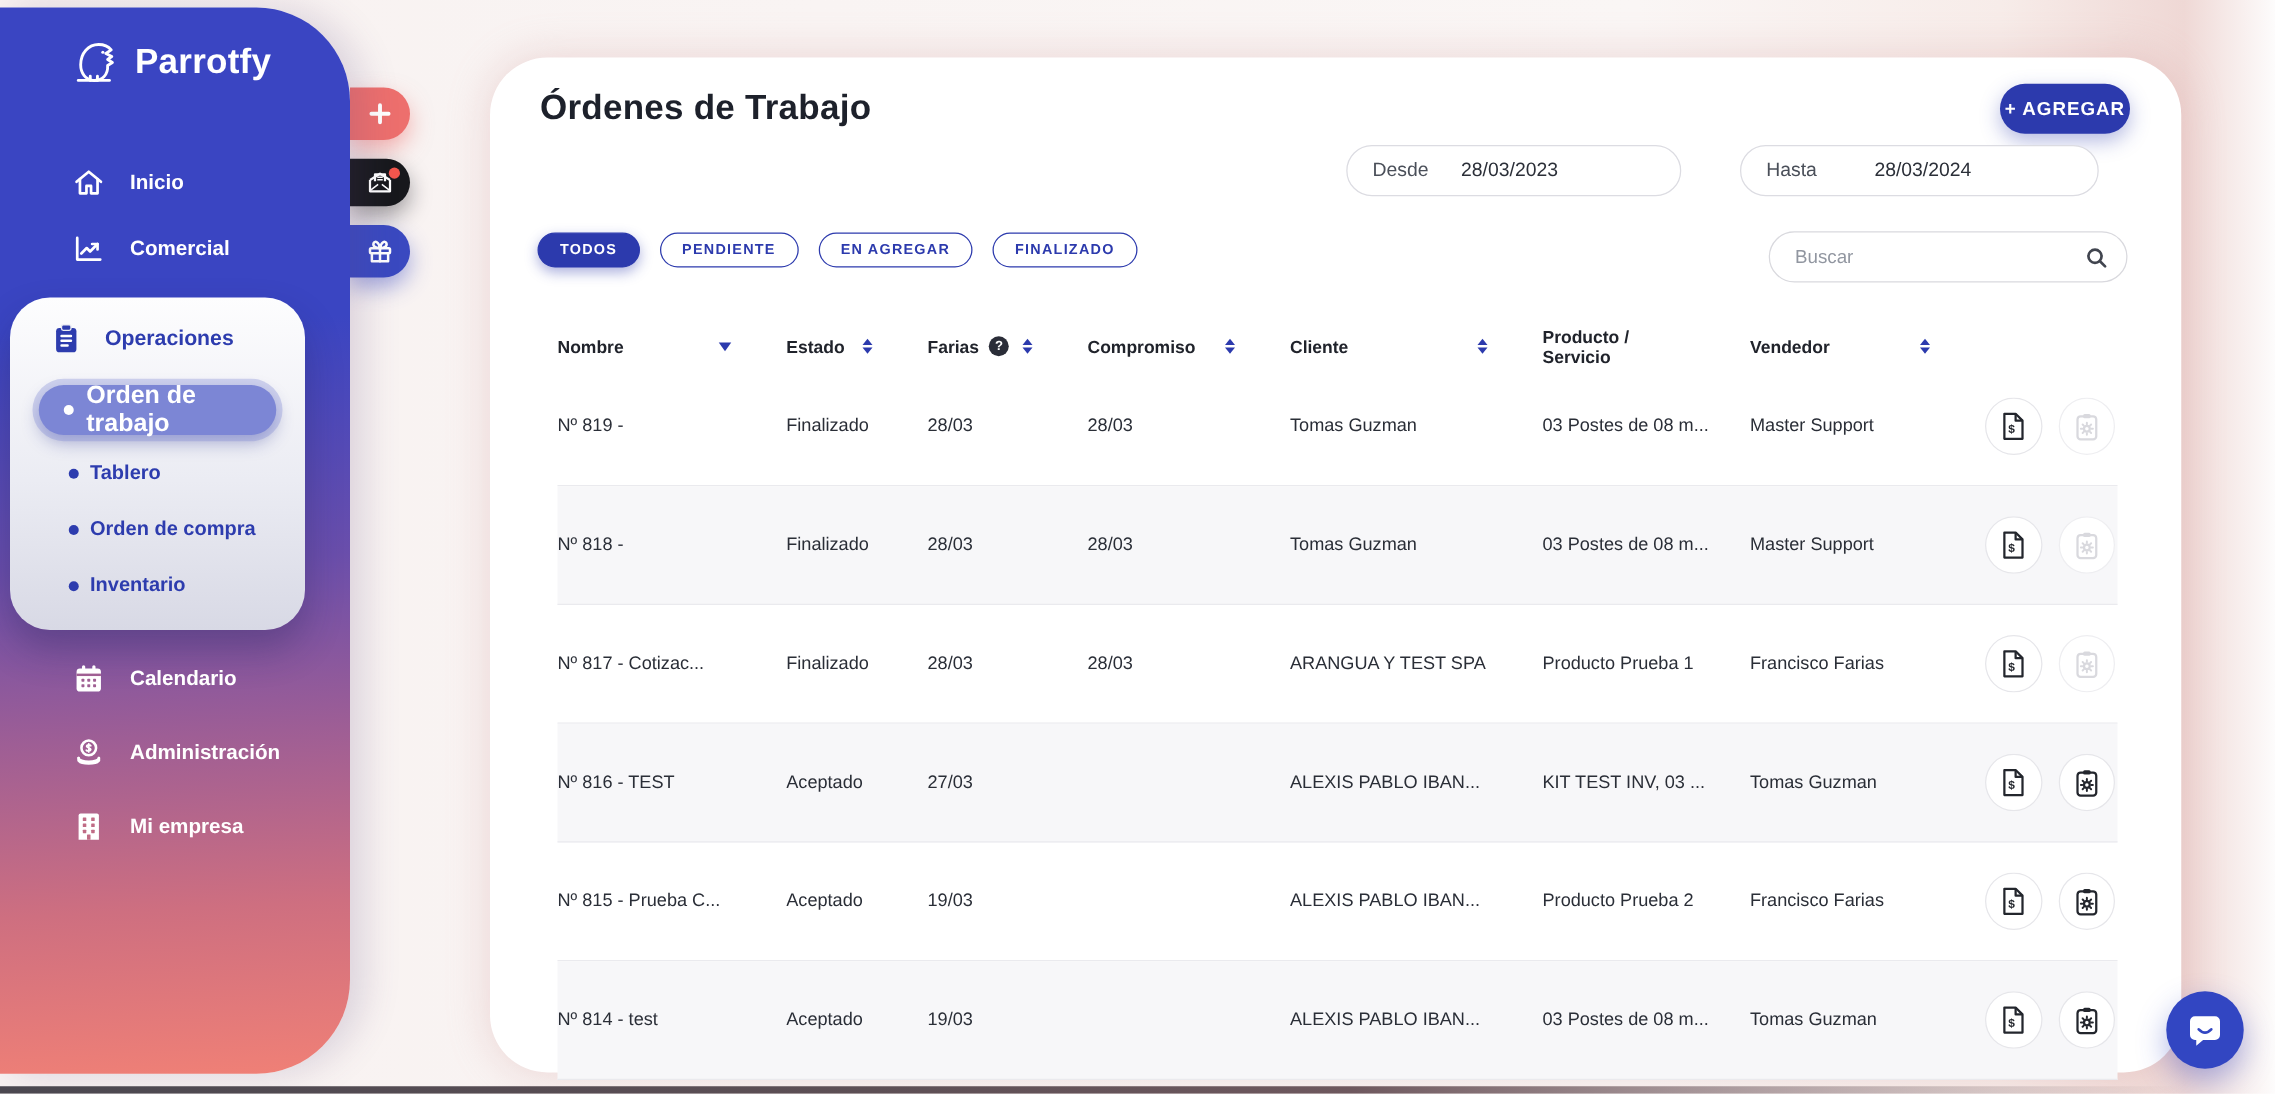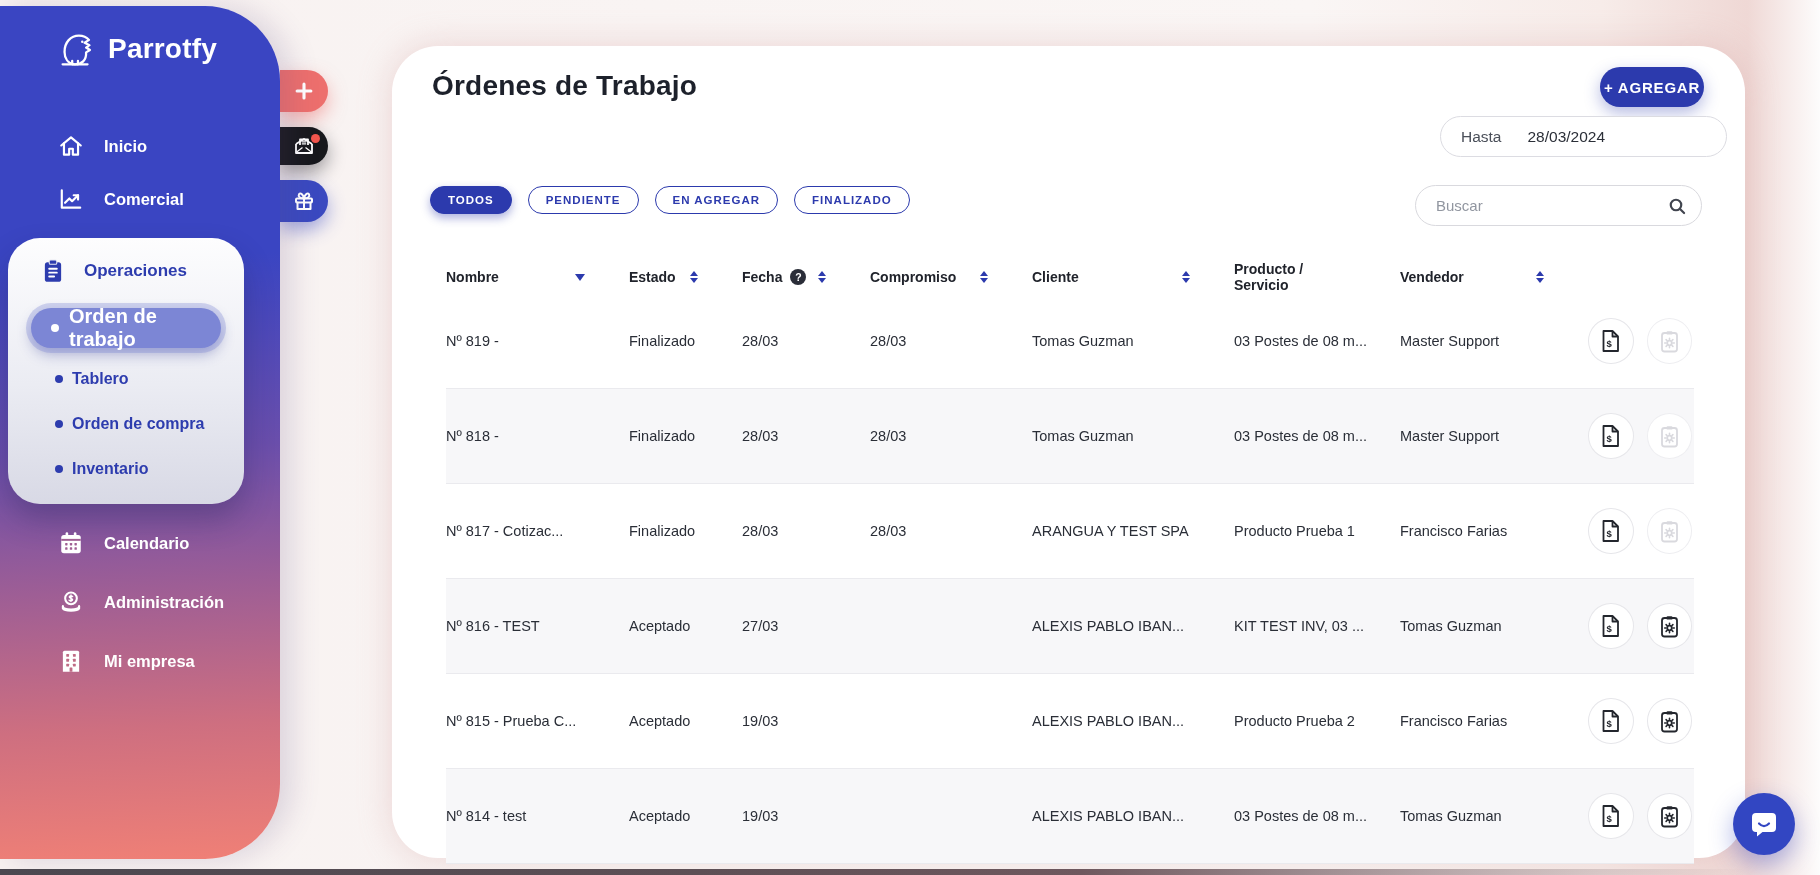--- a/index.html
+++ b/index.html
@@ -45,21 +45,21 @@
     border-radius:46px;box-shadow:0 0 34px rgba(208,150,150,.33);z-index:1;}
   .page-title{position:absolute;left:40px;top:24px;font-size:28px;font-weight:700;color:#1d212b;letter-spacing:.2px;}
   .btn-add{position:absolute;left:1208px;top:21px;width:104px;height:40px;border-radius:21px;background:#2c3aad;
     color:#fff;font-size:15px;font-weight:700;letter-spacing:.8px;display:flex;align-items:center;justify-content:center;
     cursor:pointer;box-shadow:0 6px 16px rgba(44,58,173,.35);}
   .date-field{position:absolute;top:70px;height:41px;border:1px solid #dcdce2;border-radius:21px;background:#fff;
     display:flex;align-items:center;padding:0 20px;box-sizing:border-box;font-size:15.5px;cursor:pointer;}
   .date-field .lab{color:#4a4f59;margin-right:26px;}
   .date-field .val{color:#2b2f38;}
   .f-desde{left:685px;width:268px;}
-  .f-hasta{left:1048px;width:287px;}
+  .f-hasta{left:1000px;width:287px;gap:20px;}
   .pills{position:absolute;left:38px;top:140px;display:flex;gap:16px;height:28px;}
   .pill{display:flex;align-items:center;justify-content:center;padding:0 17px;border-radius:15px;
     font-size:11.5px;font-weight:700;letter-spacing:1px;cursor:pointer;border:1.6px solid #2c3aad;color:#2c3aad;background:#fff;}
   .pill.active{background:#2c3aad;color:#fff;box-shadow:0 4px 10px rgba(44,58,173,.4);}
   .search{position:absolute;left:1023px;top:139px;width:287px;height:41px;border:1px solid #d9d9de;border-radius:21px;
     display:flex;align-items:center;padding:0 14px 0 18px;box-sizing:border-box;background:#fff;}
   .search input{flex:1;border:none;outline:none;font:15px "Liberation Sans",sans-serif;color:#2b2f38;background:transparent;}
   .search input::placeholder{color:#9196a0;}
   .search .sic{display:flex;cursor:pointer;}
 
@@ -238,20 +238,24 @@
           <path d="M12 9.5c-4.5 0-6-2.2-5-4.2 1-1.8 4-.8 5 4.2zM12 9.5c4.5 0 6-2.2 5-4.2-1-1.8-4-.8-5 4.2z"></path>
         </svg>
       </span>
     </div>
   </div>
 
 <div class="card">
   <div class="page-title">Órdenes de Trabajo</div>
   <div class="btn-add">+ AGREGAR</div>
 
+  <div class="date-field f-desde">
+    <span class="lab">Desde</span>
+    <span class="val">28/03/2023</span>
+  </div>
   <div class="date-field f-hasta">
     <span class="lab">Hasta</span>
     <span class="val">28/03/2024</span>
   </div>
 
   <div class="pills">
       <div class="pill active">TODOS</div>
       <div class="pill">PENDIENTE</div>
       <div class="pill">EN AGREGAR</div>
       <div class="pill">FINALIZADO</div>
@@ -279,21 +283,21 @@
           <span class="th-label-wrap">
             <span>Estado</span>
           </span>
           <span class="sort-both">
             <span class="tri-u"></span>
             <span class="tri-d"></span>
           </span>
         </div>
         <div class="th">
           <span class="th-label-wrap">
-            <span>Fecha</span>
+            <span>Farias</span>
             <span class="help">?</span>
           </span>
           <span class="sort-both">
             <span class="tri-u"></span>
             <span class="tri-d"></span>
           </span>
         </div>
         <div class="th">
           <span class="th-label-wrap">
             <span>Compromiso</span>

